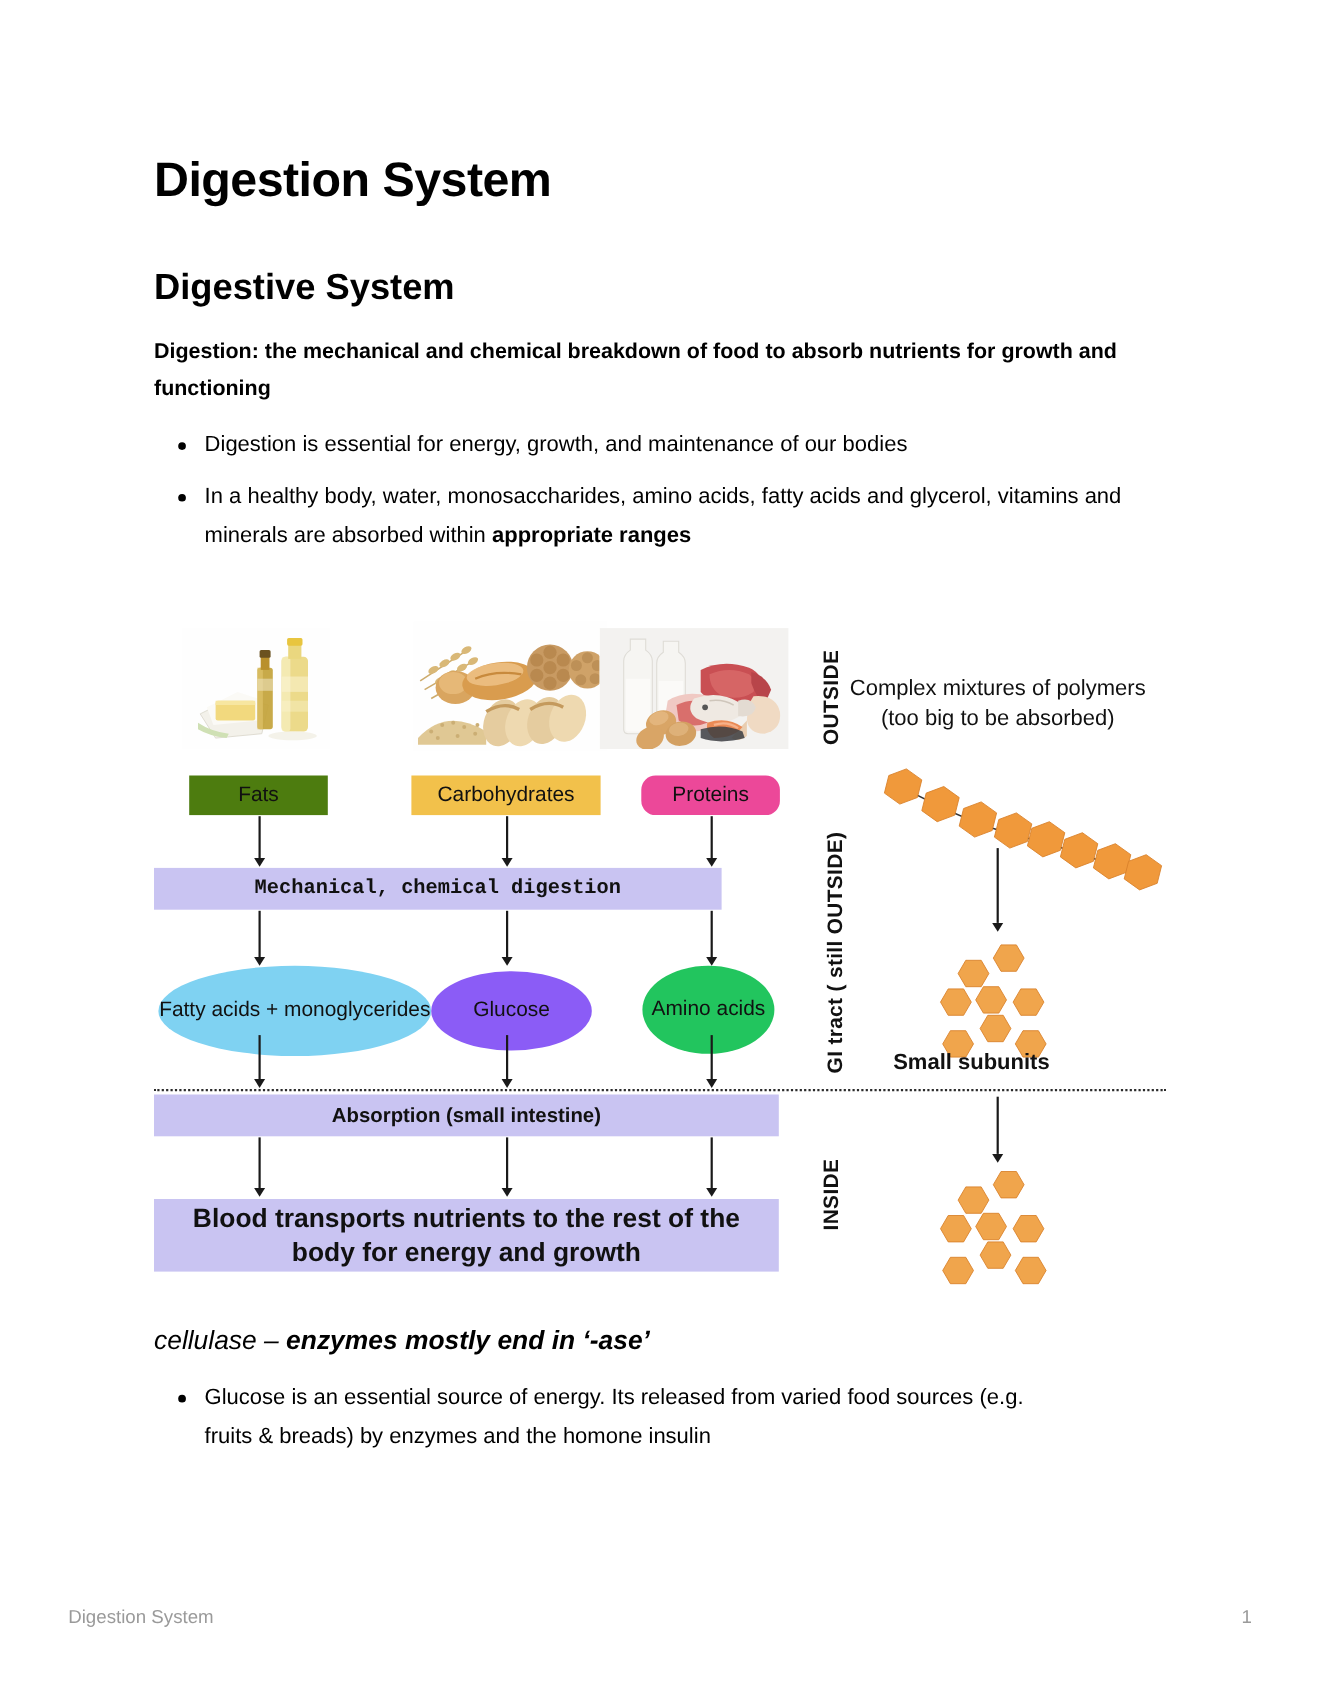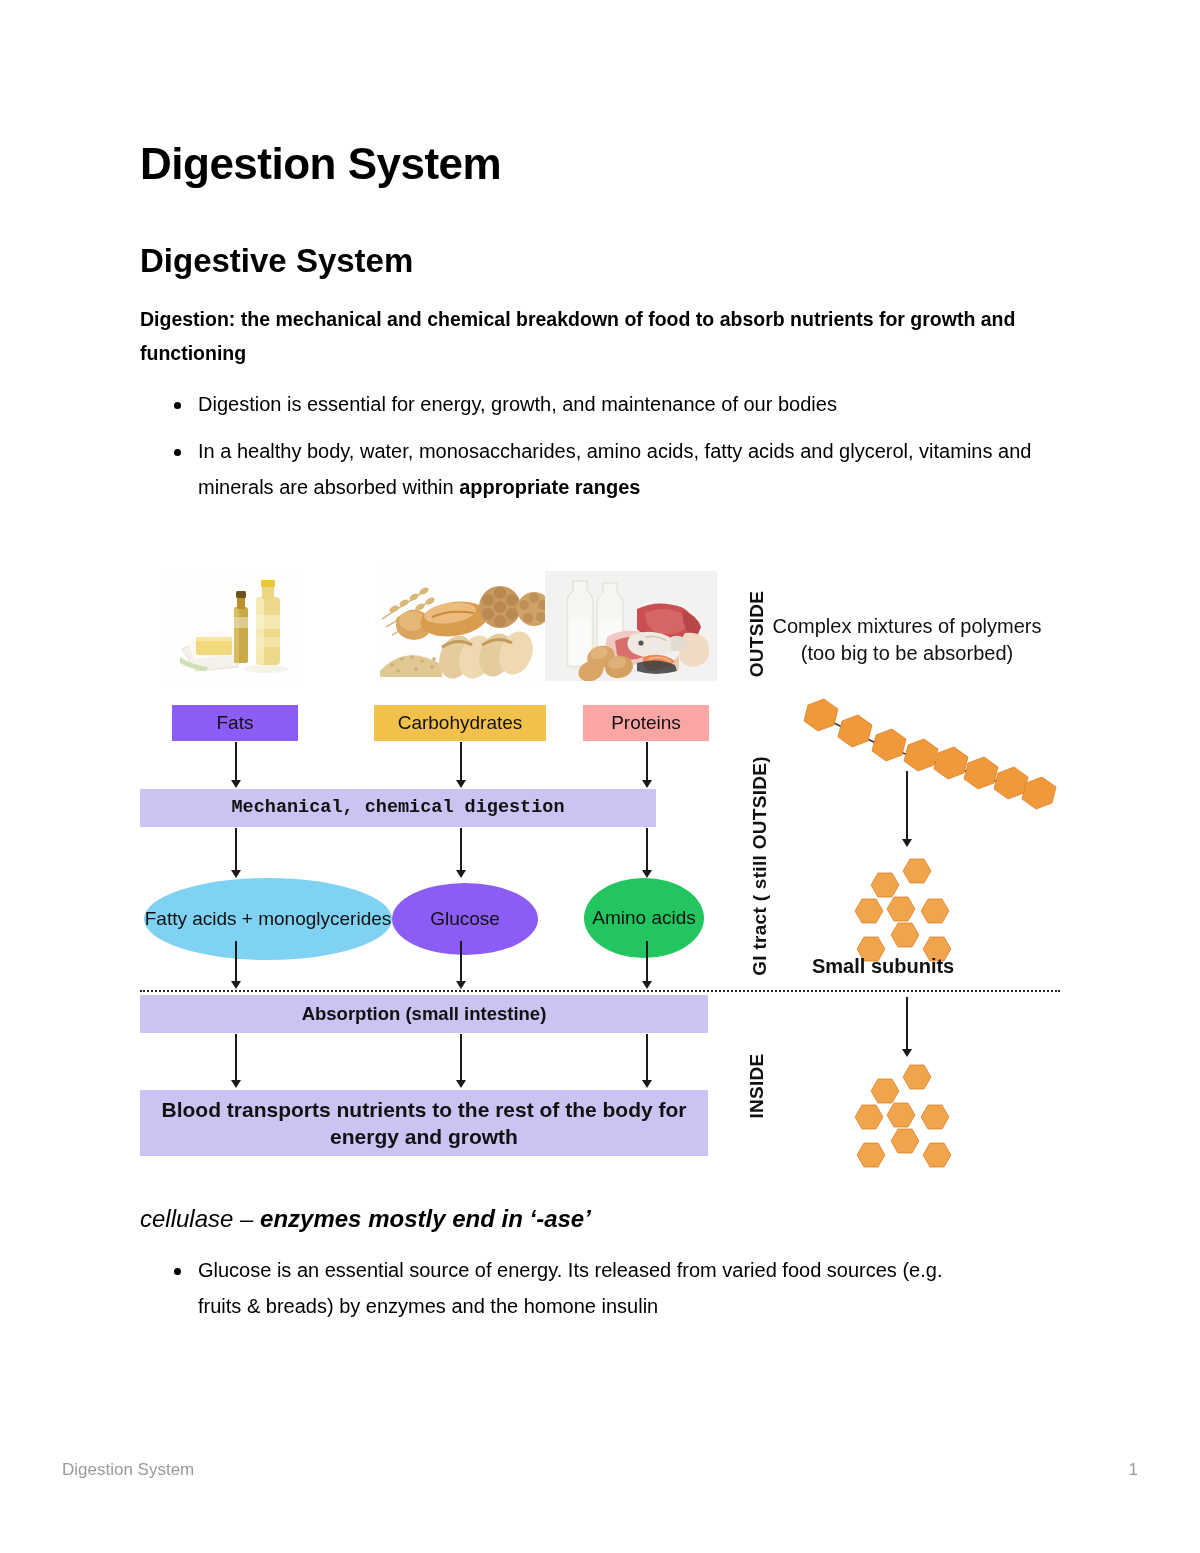--- a/index.html
+++ b/index.html
@@ -42,21 +42,21 @@
     line-height: 1.15;
   }
   p.lead {
     font-size: 19.5px;
     font-weight: bold;
     line-height: 1.75;
     margin: 0 0 16px 0;
     max-width: 900px;
   }
   ul.bullets {
-    margin: 12px;
+    margin: 0;
     padding: 0 0 0 46px;
     list-style: none;
   }
   ul.bullets li {
     position: relative;
     font-size: 20px;
     line-height: 1.78;
     margin-bottom: 12px;
     max-width: 870px;
   }
@@ -112,38 +112,38 @@
   .chip {
     position: absolute;
     display: flex;
     align-items: center;
     justify-content: center;
     font-size: 19px;
     font-weight: 500;
     color: #111;
     text-align: center;
   }
-  .chip.fats      { background: #8b5cf6; }
+  .chip.fats      { background: #4d7c0f; }
   .chip.carbs     { background: #f2c14b; }
-  .chip.proteins  { background: #fca5a5; }
+  .chip.proteins  { background: #ec4899; border-radius: 13px; }
 
   .bar {
     position: absolute;
     background: #c9c4f2;
     display: flex;
     align-items: center;
     justify-content: center;
     text-align: center;
     font-size: 18.5px;
     font-weight: 600;
     color: #111;
     line-height: 1.3;
     padding: 0 10px;
   }
-  .bar.big { font-size: 21px; }
+  .bar.big { font-size: 24px; }
 
   .ellipse {
     position: absolute;
     border-radius: 50%;
     display: flex;
     align-items: center;
     justify-content: center;
     text-align: center;
     font-size: 19px;
     font-weight: 500;

